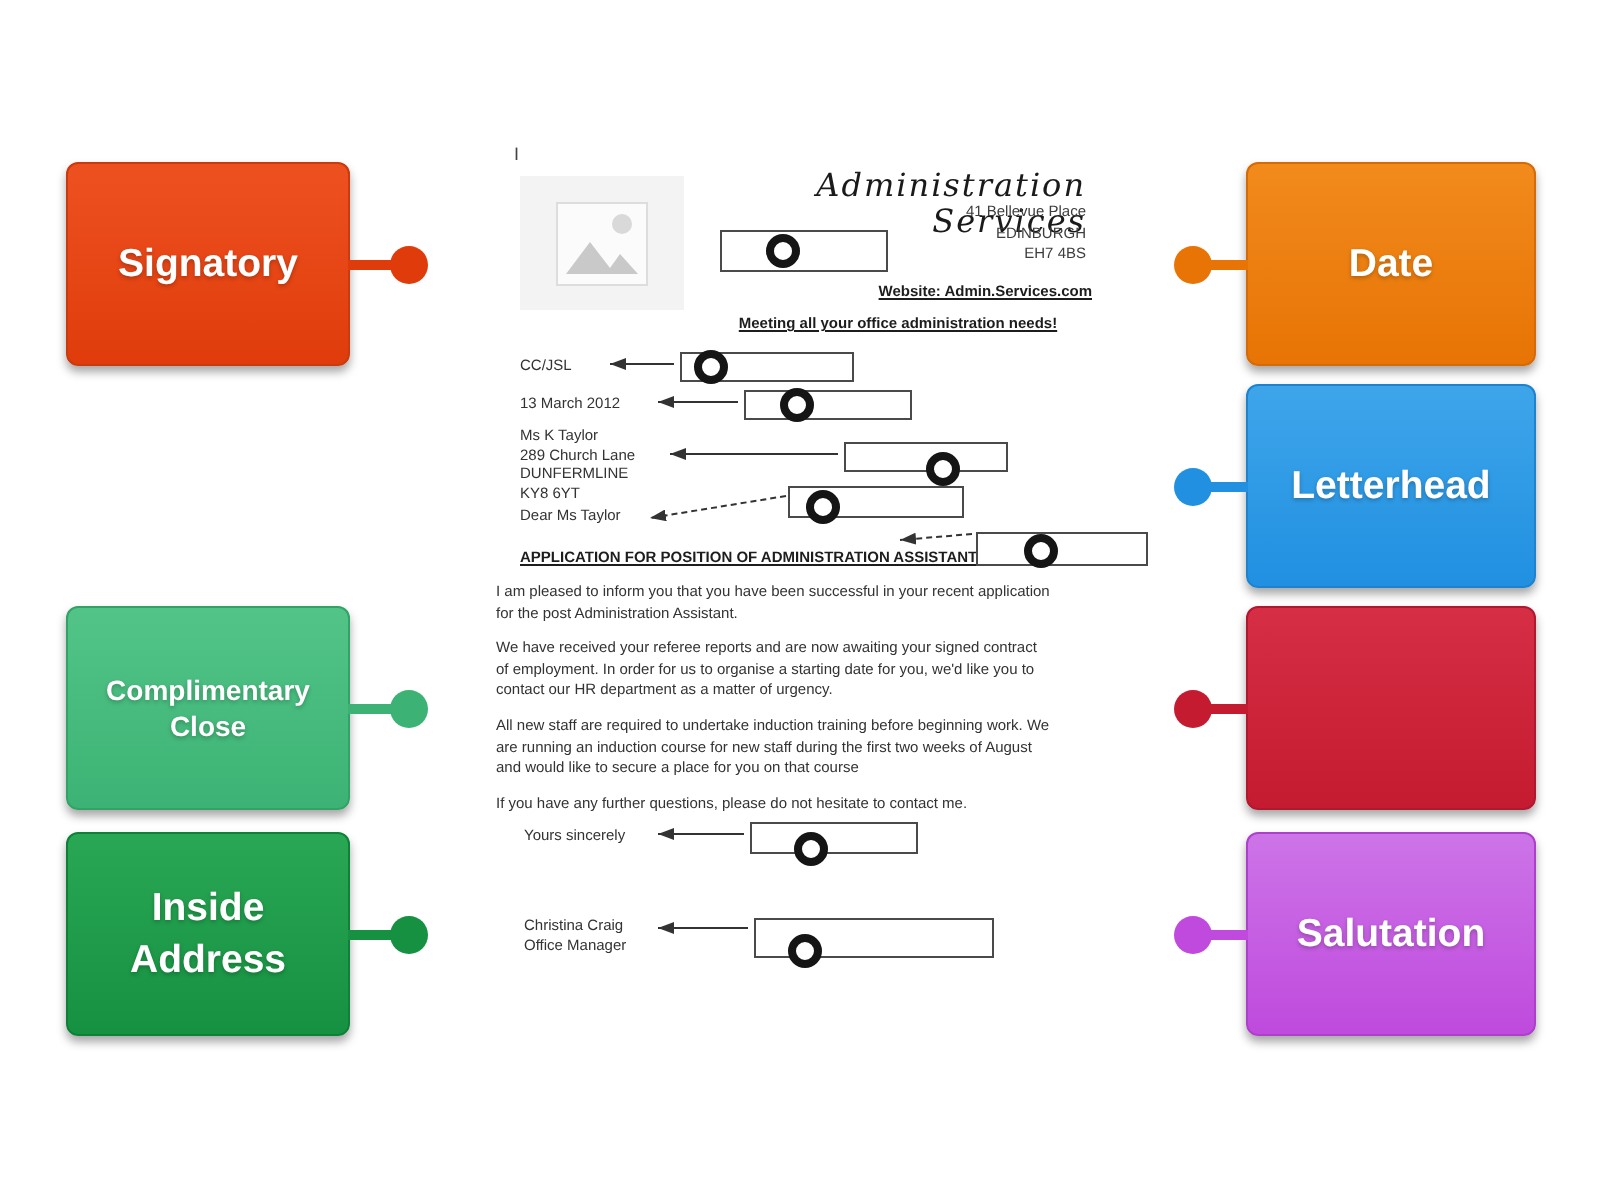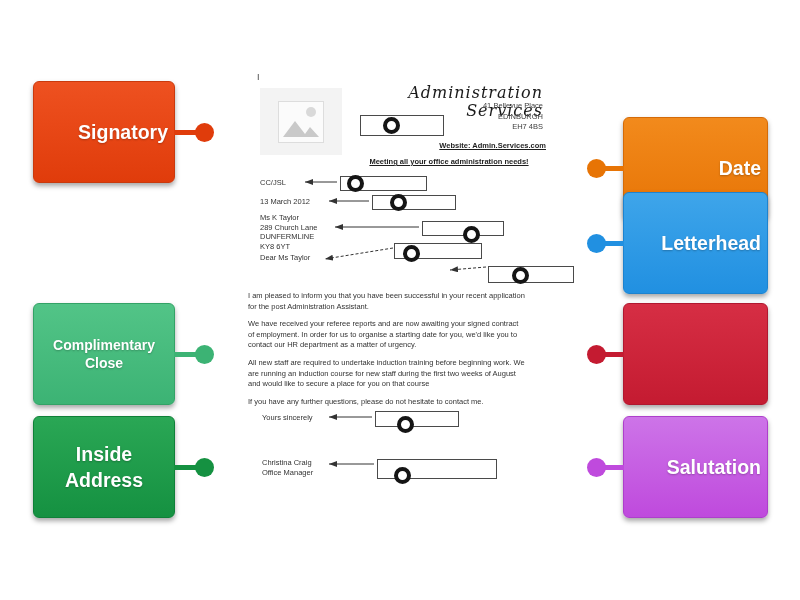--- a/index.html
+++ b/index.html
@@ -1,21 +1,21 @@
 <!DOCTYPE html>
 <html><head>
 <meta charset="utf-8">
 <style>
   html,body{margin:0;padding:0;background:#fff;}
   .canvas{position:relative;width:800px;height:600px;background:#fff;overflow:hidden;
           font-family:"Liberation Sans",sans-serif;}
 
   
   .tag{position:absolute;width:140px;height:100px;border-radius:6px;border:1px solid #999;
-       display:flex;align-items:center;justify-content:flex-end;text-align:center;
+       display:flex;align-items:center;justify-content:center;text-align:center;
        box-shadow:0 3px 5px rgba(0,0,0,.35);cursor:grab;}
   .tag.side-left{left:33px;}
   .tag.side-right{left:623px;width:143px;}
   .tag-label{color:#fff;font-weight:bold;font-size:19.5px;line-height:26px;
              text-shadow:0 1px 2px rgba(0,0,0,.25);padding:0 6px;}
   .tag.small .tag-label{font-size:14px;line-height:18px;}
   .stub{position:absolute;top:50%;margin-top:-2.5px;height:5px;}
   .side-left .stub{left:100%;width:31px;}
   .side-right .stub{right:100%;width:27px;}
   .dot{position:absolute;top:50%;margin-top:-9.5px;width:19px;height:19px;border-radius:50%;}
@@ -52,21 +52,21 @@
     <span class="tag-label">Inside Address</span>
     <span class="stub" style="background: rgb(21, 145, 65);"></span>
     <span class="dot" style="background: rgb(21, 145, 65);"></span>
   </div>
   <div class="tag side-left small" style="top: 303px; background: linear-gradient(rgb(82, 196, 135), rgb(60, 179, 116)); border-color: rgb(51, 162, 102);">
     <span class="tag-label">Complimentary Close</span>
     <span class="stub" style="background: rgb(60, 179, 116);"></span>
     <span class="dot" style="background: rgb(60, 179, 116);"></span>
   </div>
 
-  <div class="tag side-right" style="top: 81px; background: linear-gradient(rgb(242, 138, 28), rgb(231, 116, 5)); border-color: rgb(212, 107, 8); margin-top: 36px;">
+  <div class="tag side-right" style="top: 81px; background: linear-gradient(rgb(242, 138, 28), rgb(231, 116, 5)); border-color: rgb(212, 107, 8);">
     <span class="tag-label">Date</span>
     <span class="stub" style="background: rgb(231, 116, 5);"></span>
     <span class="dot" style="background: rgb(231, 116, 5);"></span>
   </div>
   <div class="tag side-right" style="top: 192px; background: linear-gradient(rgb(62, 165, 234), rgb(33, 144, 225)); border-color: rgb(29, 131, 207);">
     <span class="tag-label">Letterhead</span>
     <span class="stub" style="background: rgb(33, 144, 225);"></span>
     <span class="dot" style="background: rgb(33, 144, 225);"></span>
   </div>
   <div class="tag side-right" style="top: 303px; background: linear-gradient(rgb(214, 46, 68), rgb(196, 27, 49)); border-color: rgb(176, 24, 48);">
@@ -104,20 +104,21 @@
   <div class="ltr" style="left:260px;top:197px">13 March 2012</div>
 
   <div class="ltr" style="left:260px;top:213px;line-height:9.7px">
     <div>Ms K Taylor</div>
     <div>289 Church Lane</div>
     <div>DUNFERMLINE</div>
     <div>KY8 6YT</div>
   </div>
 
   <div class="ltr" style="left:260px;top:253px">Dear Ms Taylor</div>
+  <div class="ltr bold" style="left:260px;top:274px;width:310px">APPLICATION FOR POSITION OF ADMINISTRATION ASSISTANT</div>
 
   <div class="ltr" style="left:248px;top:291px;width:278px">
     <p class="para">I am pleased to inform you that you have been successful in your recent application for the post Administration Assistant.</p>
     <p class="para">We have received your referee reports and are now awaiting your signed contract of employment. In order for us to organise a starting date for you, we'd like you to contact our HR department as a matter of urgency.</p>
     <p class="para">All new staff are required to undertake induction training before beginning work. We are running an induction course for new staff during the first two weeks of August and would like to secure a place for you on that course</p>
     <p class="para">If you have any further questions, please do not hesitate to contact me.</p>
   </div>
 
   <div class="ltr" style="left:262px;top:413px">Yours sincerely</div>
 

